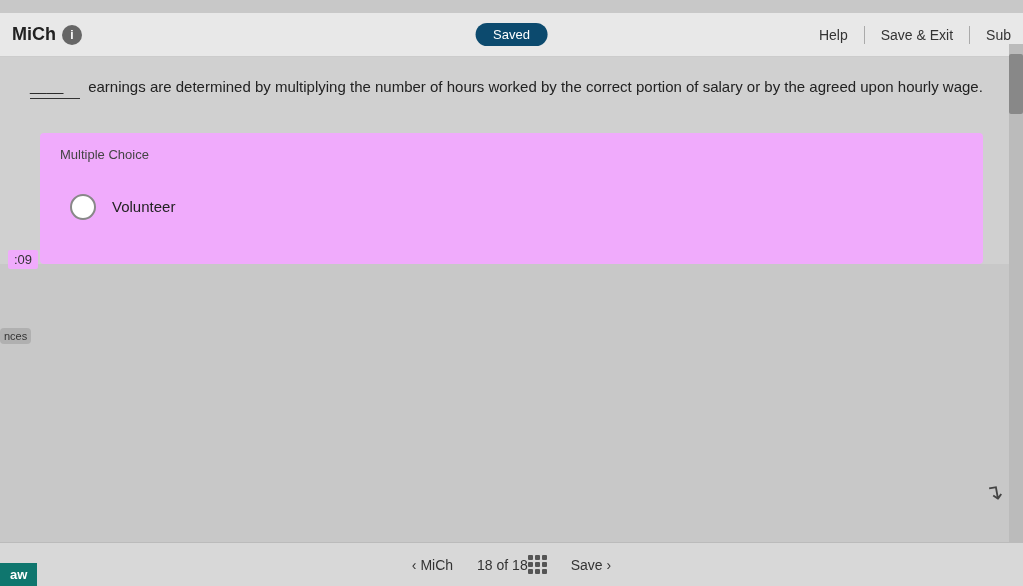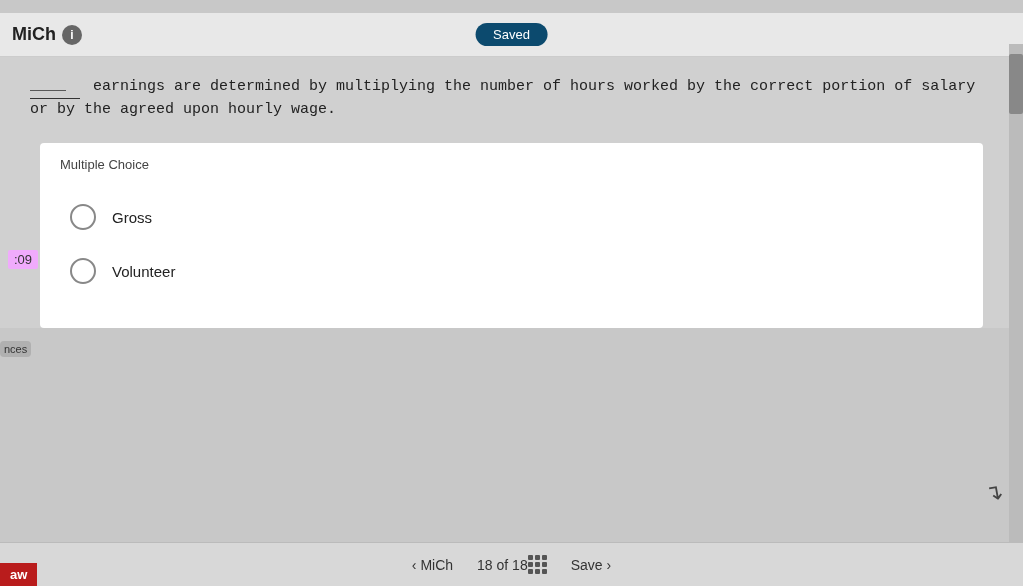--- a/index.html
+++ b/index.html
@@ -77,34 +77,33 @@
     
     .main-content {
       padding: 18px 30px 0 30px;
       background: #d0d0d0;
     }
 
     .question-text {
       font-size: 15px;
       color: #222;
       line-height: 1.5;
-      margin-bottom: 22px;
-      font-family: Liberation Mono, monospace;
+      margin-bottom: 34px;
     }
     .question-text span.blank {
       display: inline-block;
       width: 50px;
       border-bottom: 1.5px solid #333;
       margin-right: 4px;
       vertical-align: bottom;
     }
 
     
     .answer-card {
-      background: #ffffff;
+      background: #f0abfc;
       border-radius: 4px;
       padding: 14px 20px 30px 20px;
       margin: 0 10px;
     }
     .answer-card-title {
       font-size: 13px;
       color: #444;
       margin-bottom: 18px;
     }
 
@@ -141,21 +140,21 @@
       top: 250px;
       background: #f0abfc;
       color: #333;
       font-size: 13px;
       padding: 2px 6px;
       border-radius: 2px;
     }
     .ces-badge {
       position: absolute;
       left: 0px;
-      top: 341px;
+      top: 328px;
       background: #b0b0b0;
       color: #333;
       font-size: 11px;
       padding: 2px 4px;
       border-radius: 4px;
     }
 
     
     .bottom-bar {
       position: absolute;
@@ -195,21 +194,21 @@
       height: 5px;
       background: #555;
       border-radius: 1px;
     }
 
     
     .w-badge {
       position: absolute;
       bottom: 0;
       left: 0;
-      background: #b91c1c;
+      background: #0f766e;
       color: white;
       font-size: 13px;
       padding: 4px 10px;
       font-weight: bold;
     }
 
     
     .right-scroll {
       position: absolute;
       right: 0;
@@ -243,38 +242,41 @@
   </style>
 </head>
 <body>
 
 <div class="top-bar">
   <div class="top-bar-left">
     <span class="app-title">MiCh</span>
     <div class="info-icon">i</div>
   </div>
   <div class="saved-badge">Saved</div>
+  <div class="top-bar-right">
+    <a>Help</a>
+    <div class="divider-v"></div>
+    <a>Save &amp; Exit</a>
+    <div class="divider-v"></div>
+    <span class="sub-label">Sub</span>
+  </div>
 </div>
 
 <div class="num-badge">:09</div>
 <div class="ces-badge">nces</div>
 
 <div class="main-content">
   <p class="question-text">
     <span class="blank">____</span>
     <span>earnings are determined by multiplying the number of hours worked by the correct portion of salary or by the agreed upon hourly wage.</span>
   </p>
 
   <div class="answer-card">
     <div class="answer-card-title">Multiple Choice</div>
 
-    <div class="option-row">
-      <div class="radio-circle"></div>
-      <span class="option-label">Gross</span>
-    </div>
 
 
     <div class="option-row">
       <div class="radio-circle"></div>
       <span class="option-label">Volunteer</span>
     </div>
   </div>
 </div>
 
 <div class="cursor-arrow">↴</div>

